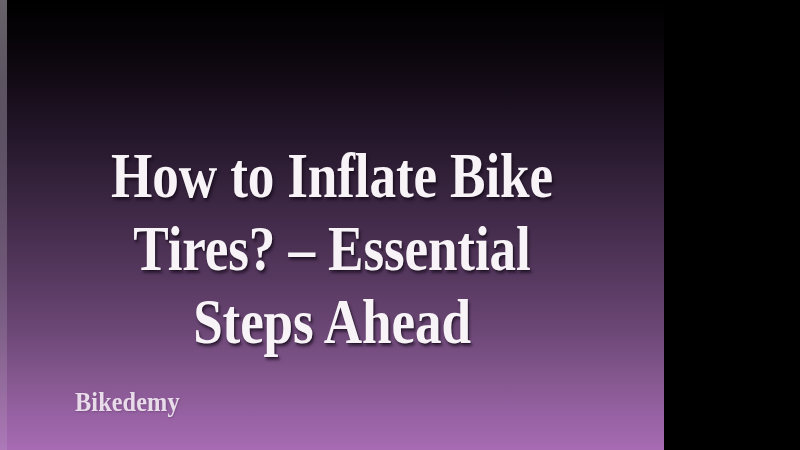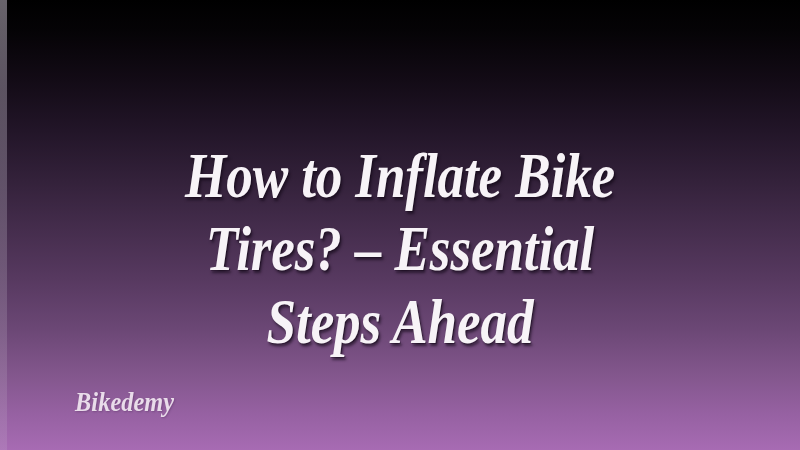--- a/index.html
+++ b/index.html
@@ -3,40 +3,39 @@
 <meta charset="utf-8">
 <style>
   html, body {
     margin: 0;
     padding: 0;
     background: #000;
   }
 
   .card {
     position: relative;
-    width: 800px;
+    width: 664px;
     height: 450px;
     overflow: hidden;
     
     background: linear-gradient(
       180deg,
       #000000 0%,
       #050306 7%,
       #130b16 18%,
       #221528 29%,
       #33213a 40%,
       #452d4d 51%,
       #573960 62%,
       #6b4775 73%,
       #82568c 83%,
       #9661a2 92%,
       #a76bb3 100%
     );
     font-family: "Liberation Serif", "DejaVu Serif", serif;
-    font-style: italic;
     -webkit-font-smoothing: antialiased;
   }
 
   
   .edge-strip {
     position: absolute;
     left: 0;
     top: 0;
     width: 7px;
     height: 450px;

